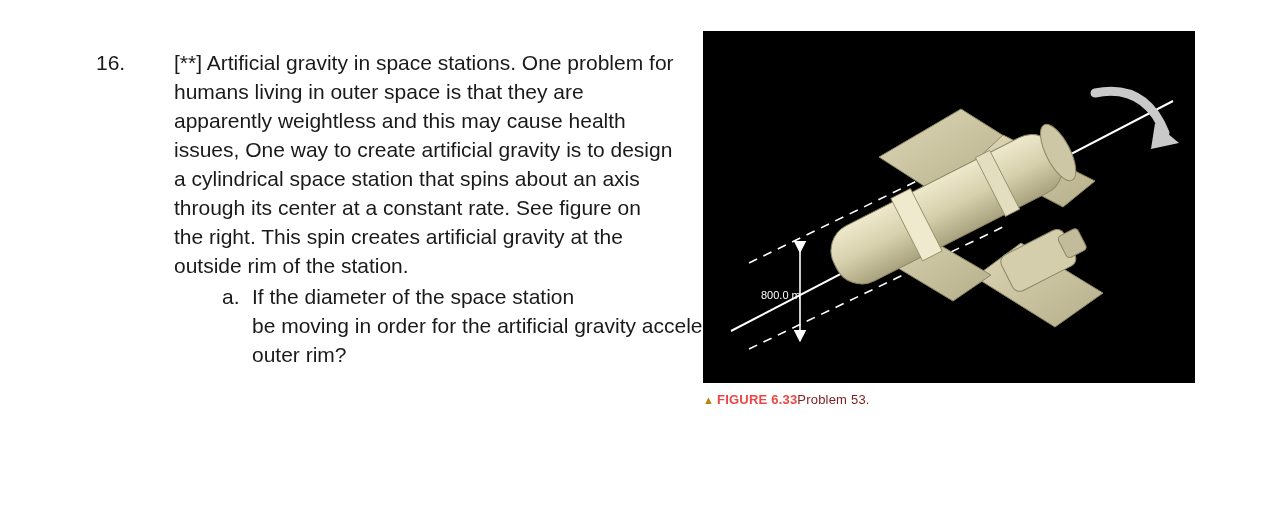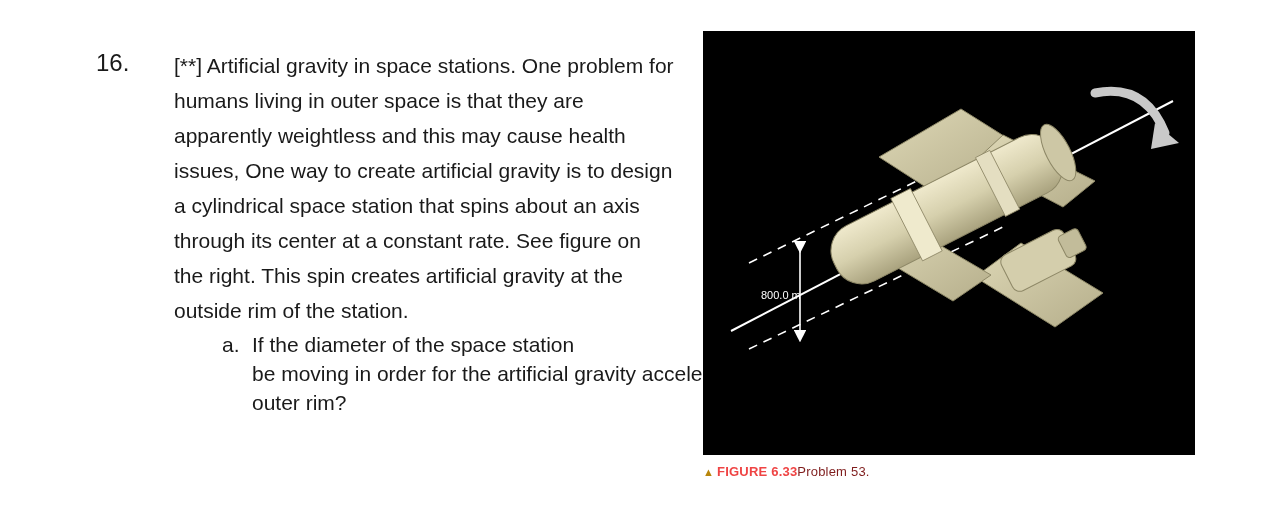--- a/index.html
+++ b/index.html
@@ -28,31 +28,31 @@
     top: 48px;
     width: 1090px;
   }
   .prob-row {
     display: flex;
     align-items: flex-start;
   }
   .prob-number {
     width: 78px;
     flex: 0 0 78px;
-    font-size: 24px;
+    font-size: 21px;
     line-height: 29px;
     color: #1a1a1a;
   }
   .prob-body {
     flex: 1 1 auto;
   }
   .narrow-col {
     width: 500px;
     font-size: 21px;
-    line-height: 35px;
+    line-height: 29px;
     color: #1a1a1a;
   }
   .sub-list {
     margin-top: 2px;
     padding-left: 48px;
   }
   .sub-item {
     display: flex;
     align-items: flex-start;
     font-size: 21px;
@@ -76,21 +76,21 @@
 
   
   .figure-wrap {
     position: absolute;
     left: 703px;
     top: 31px;
     width: 492px;
   }
   .figure-img {
     width: 492px;
-    height: 424px;
+    height: 352px;
     background: #000000;
     position: relative;
     overflow: hidden;
   }
   .fig-caption {
     margin-top: 9px;
     font-size: 13px;
     color: #3a3a3a;
     letter-spacing: 0.2px;
     white-space: nowrap;

